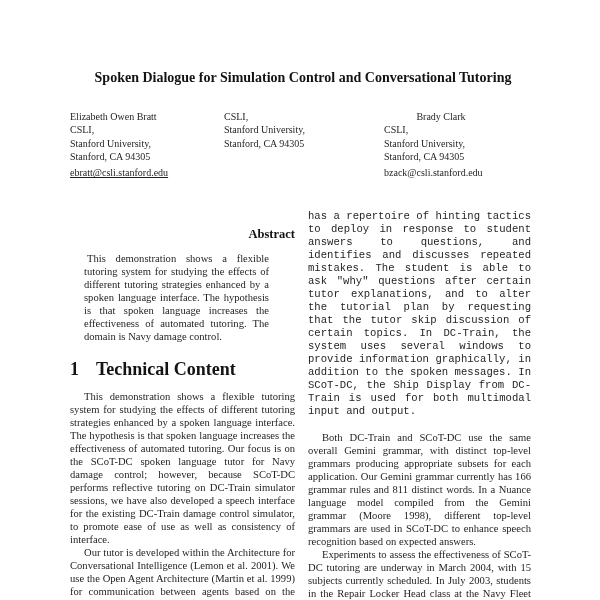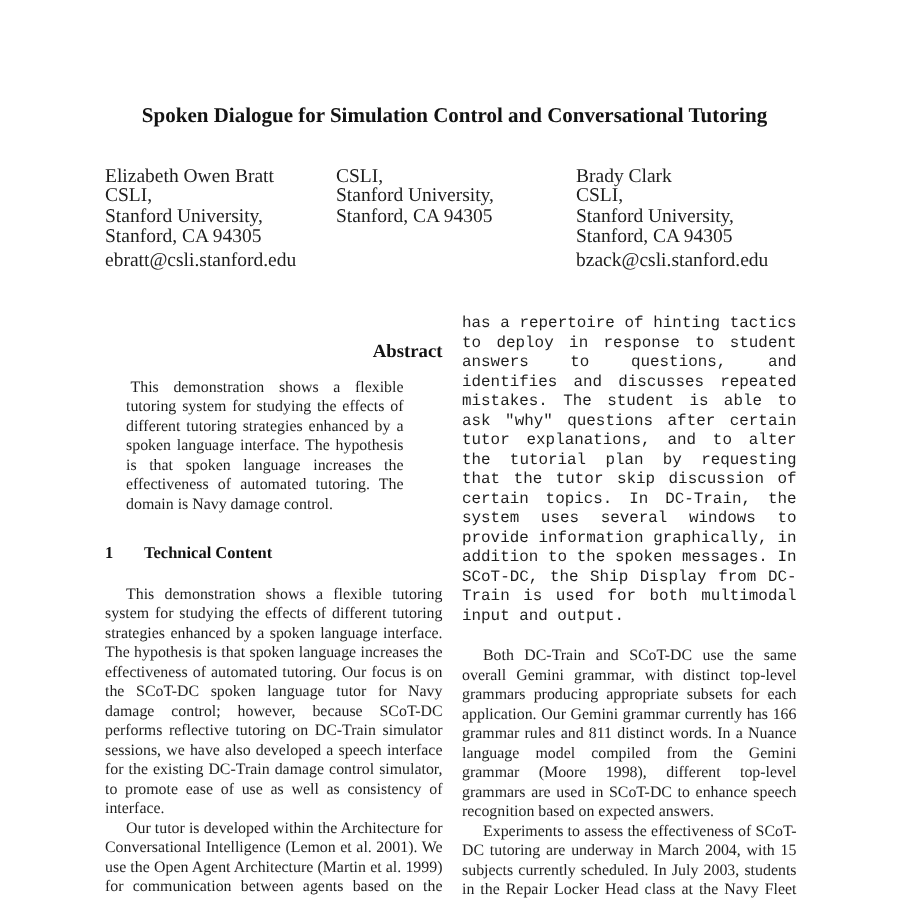--- a/index.html
+++ b/index.html
@@ -24,31 +24,31 @@
     margin: 70px 0 0 0;
     text-align: center;
     font-size: 14px;
     font-weight: bold;
     color: #131313;
     line-height: 1.2;
   }
   .authors {
     display: flex;
     margin-top: 23px;
-    font-size: 13px;
+    font-size: 10px;
     line-height: 13.4px;
     color: #1e1e1e;
   }
   .author-col1 { width: 154px; }
   .author-col2 { width: 160px; }
   .author-col3 { flex: 1; }
-  .author-col3 .author-name { text-align: left; padding-right: 38px; }
+  .author-col3 .author-name { text-align: center; padding-right: 38px; }
   .author-line { white-space: nowrap; }
   .email { margin-top: 3px; }
-  .email-link { }
+  .email-link { text-decoration: underline; }
   .columns {
     display: flex;
     margin-top: 14px;
     align-items: flex-start;
   }
   .col {
     font-size: 10.6px;
     line-height: 13px;
     text-align: justify;
     color: #1e1e1e;
@@ -61,21 +61,21 @@
     font-size: 12.5px;
     font-weight: bold;
     color: #131313;
   }
   .abstract-text {
     margin: 11px 26px 0 14px;
     text-indent: 3px;
   }
   .section-heading {
     margin: 20px 0 14px 0;
-    font-size: 11px;
+    font-size: 18px;
     font-weight: bold;
     color: #131313;
     text-align: left;
   }
   .sec-num { display: inline-block; width: 26px; }
   p { margin: 0; }
   .para { text-indent: 14px; }
   .cont-para { text-indent: 0; margin-top: 16px; font-family: Liberation Mono, monospace; }
   .gap-para { text-indent: 14px; margin-top: 13px; }
   .col-right .section-heading { margin-top: 18px; margin-bottom: 16px; }

